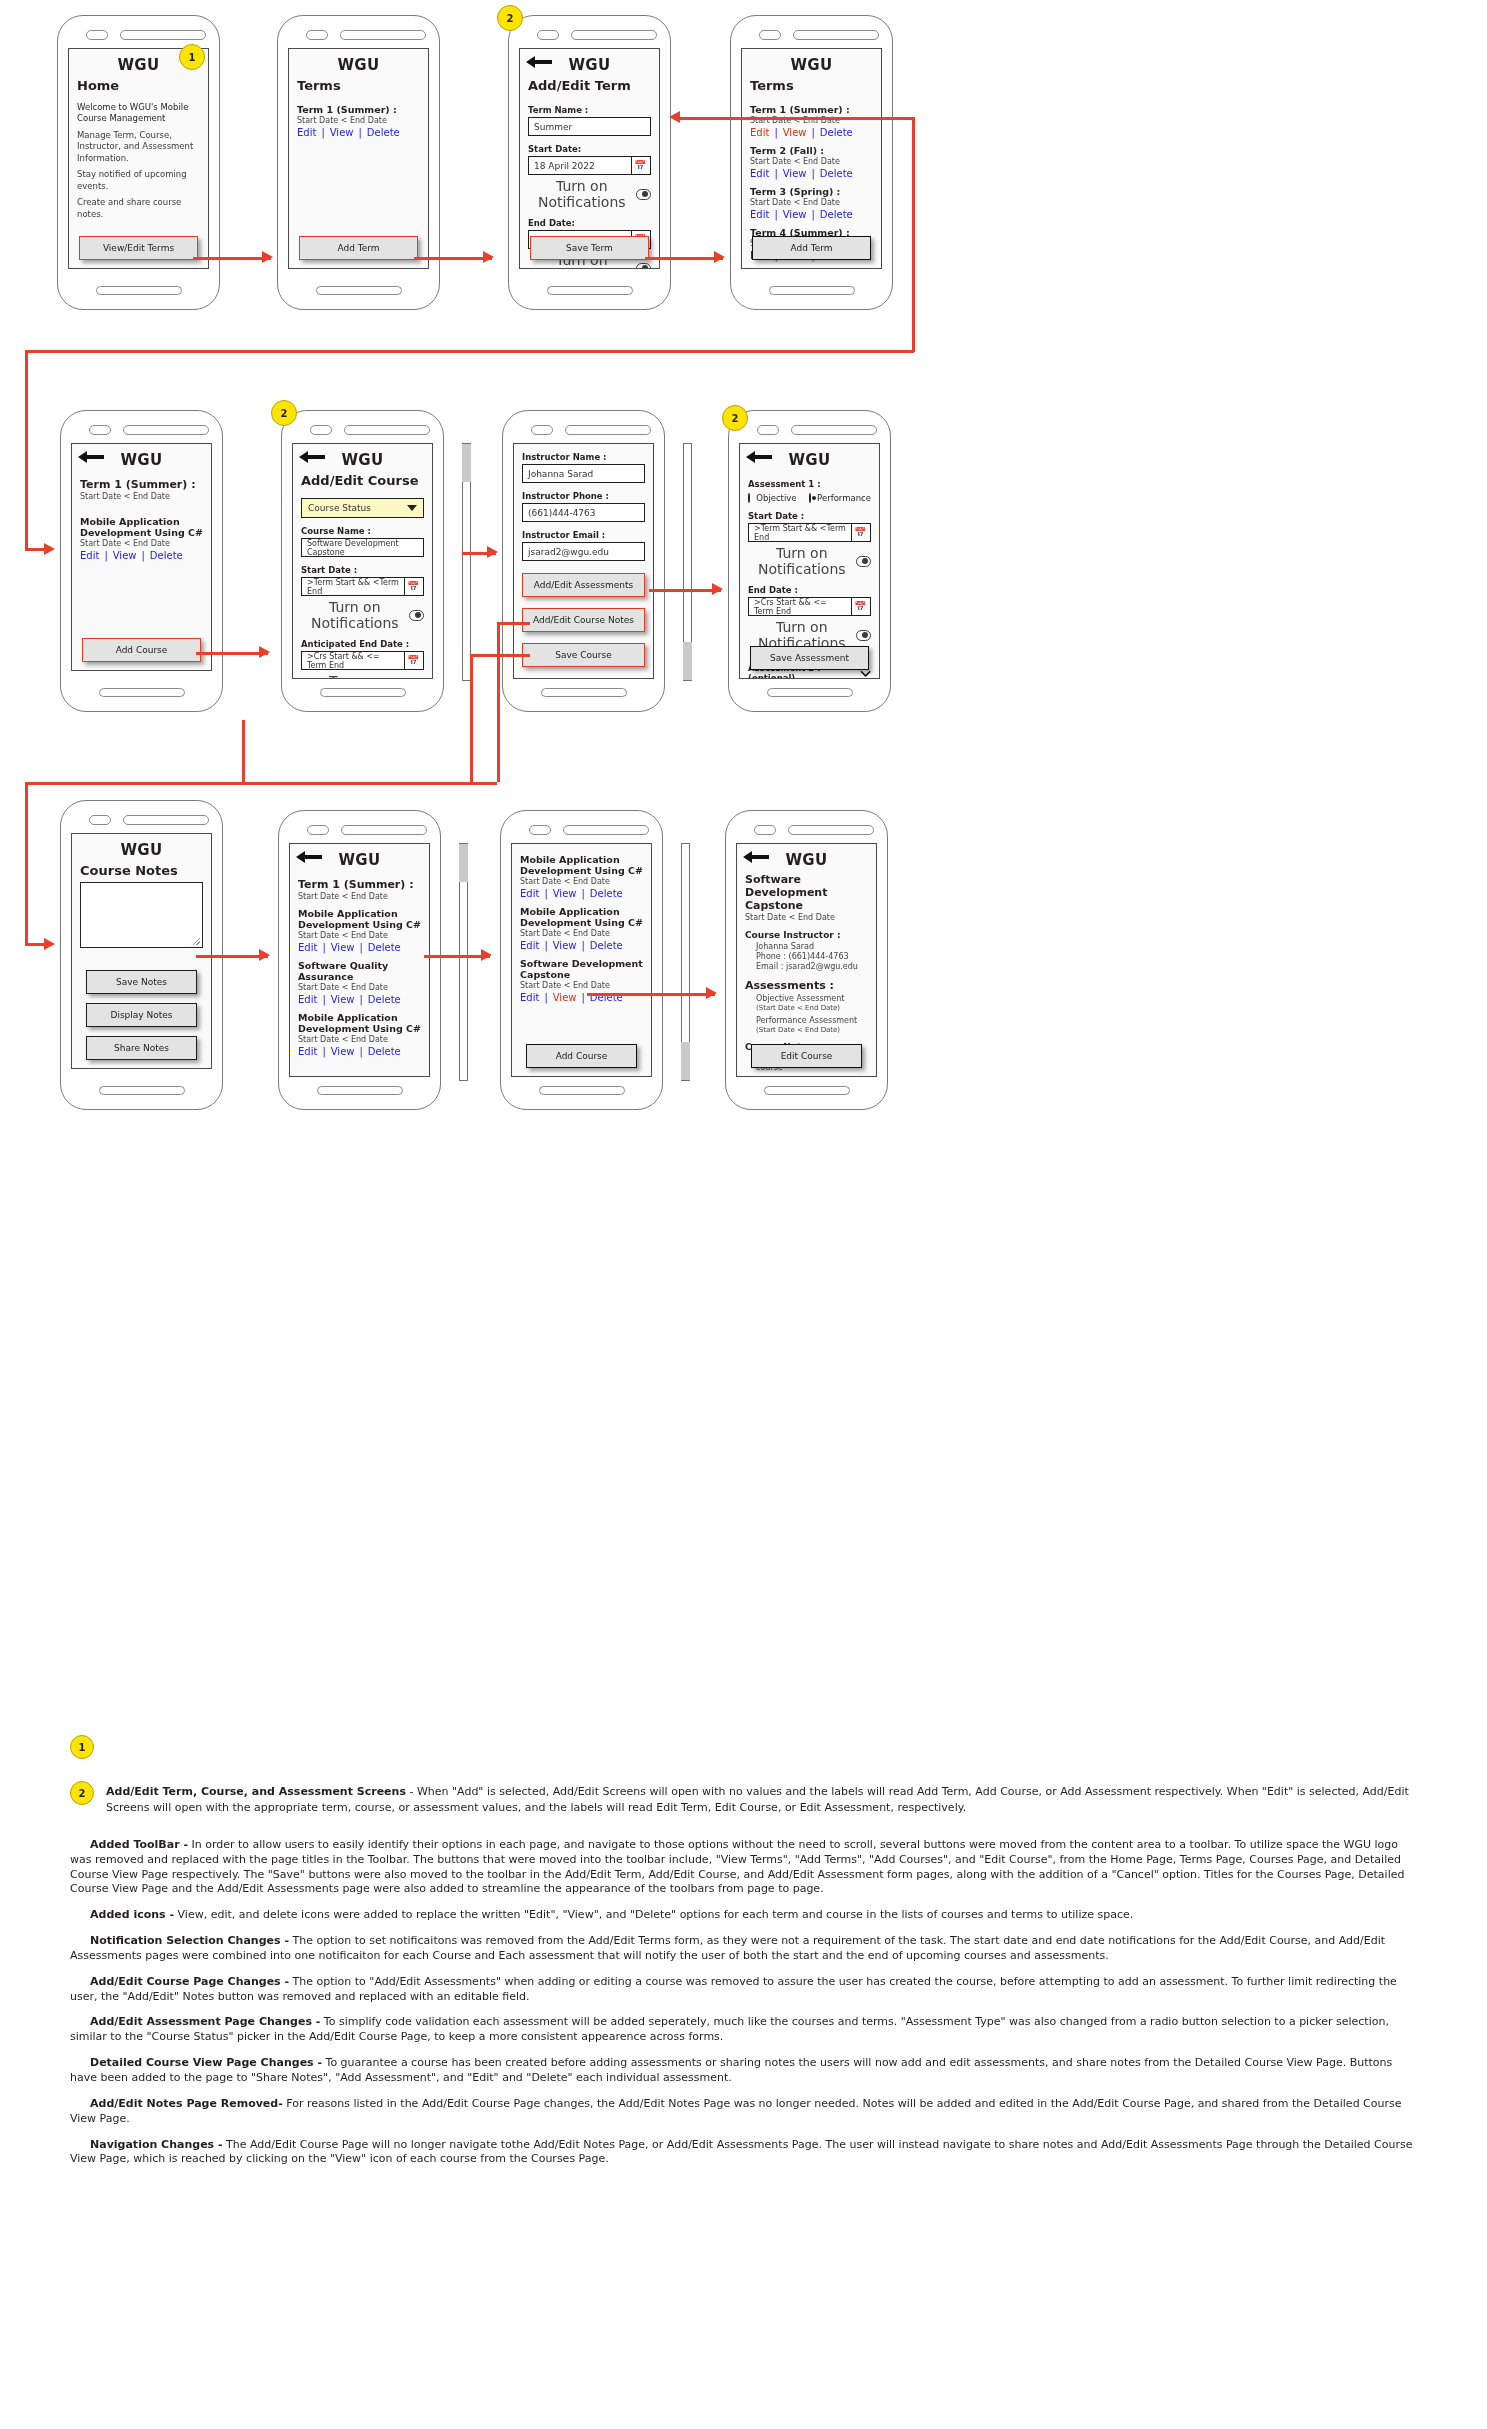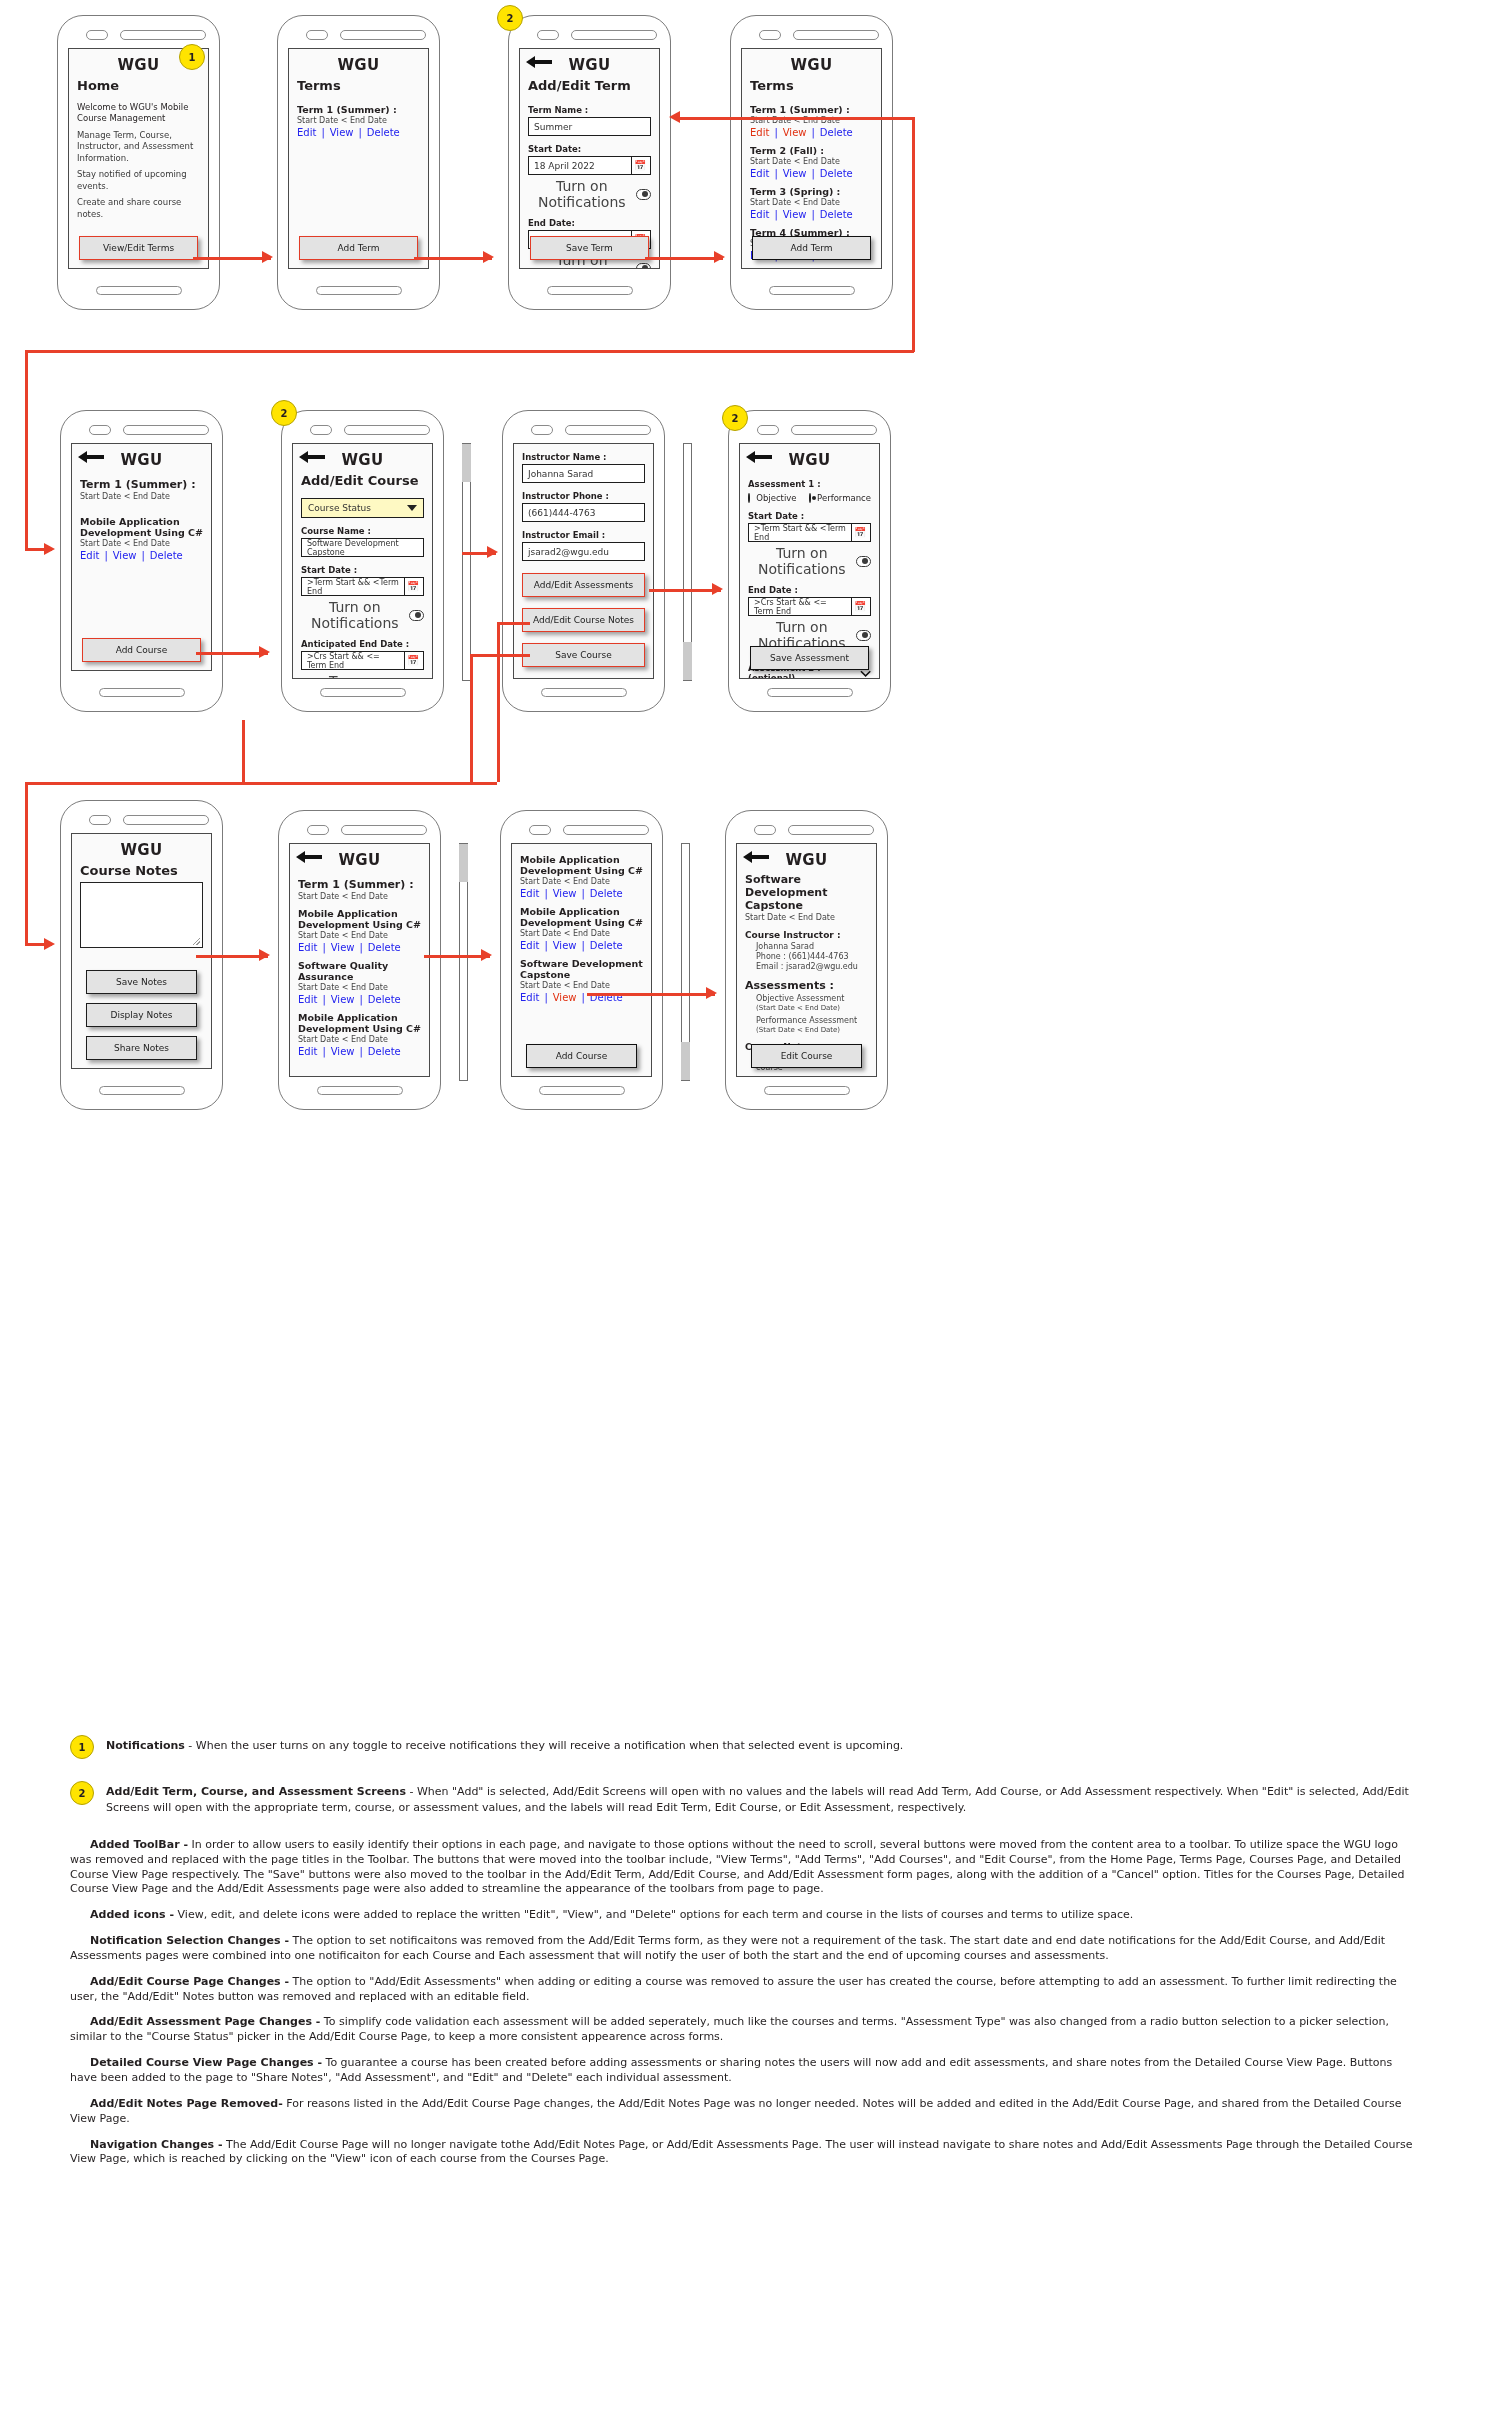--- a/index.html
+++ b/index.html
@@ -592,24 +592,20 @@
 <div class="arrowhead r" style="left:259px; top:949px;"></div>
 <div class="conn h" style="left:424px; top:955px; width:66px;"></div>
 <div class="arrowhead r" style="left:481px; top:949px;"></div>
 <div class="conn h" style="left:587px; top:993px; width:128px;"></div>
 <div class="arrowhead r" style="left:706px; top:987px;"></div>
 
 <div class="footer">
 
   <div class="note-line">
     <div class="note-badge">1</div>
-    <div class="note-text">
-      <b>Notifications</b>
-      <span>- When the user turns on any toggle to receive notifications they will receive a notification when that selected event is upcoming.</span>
-    </div>
   </div>
 
   <div class="note-line">
     <div class="note-badge">2</div>
     <div class="note-text">
       <b>Add/Edit Term, Course, and Assessment Screens</b>
       <span>- When "Add"  is selected, Add/Edit Screens will open with no values and the labels will read Add Term, Add Course, or Add Assessment respectively. When "Edit" is selected, Add/Edit Screens will open with the appropriate term, course, or assessment values, and the labels will read Edit Term, Edit Course, or Edit Assessment, respectively.</span>
     </div>
   </div>
 

